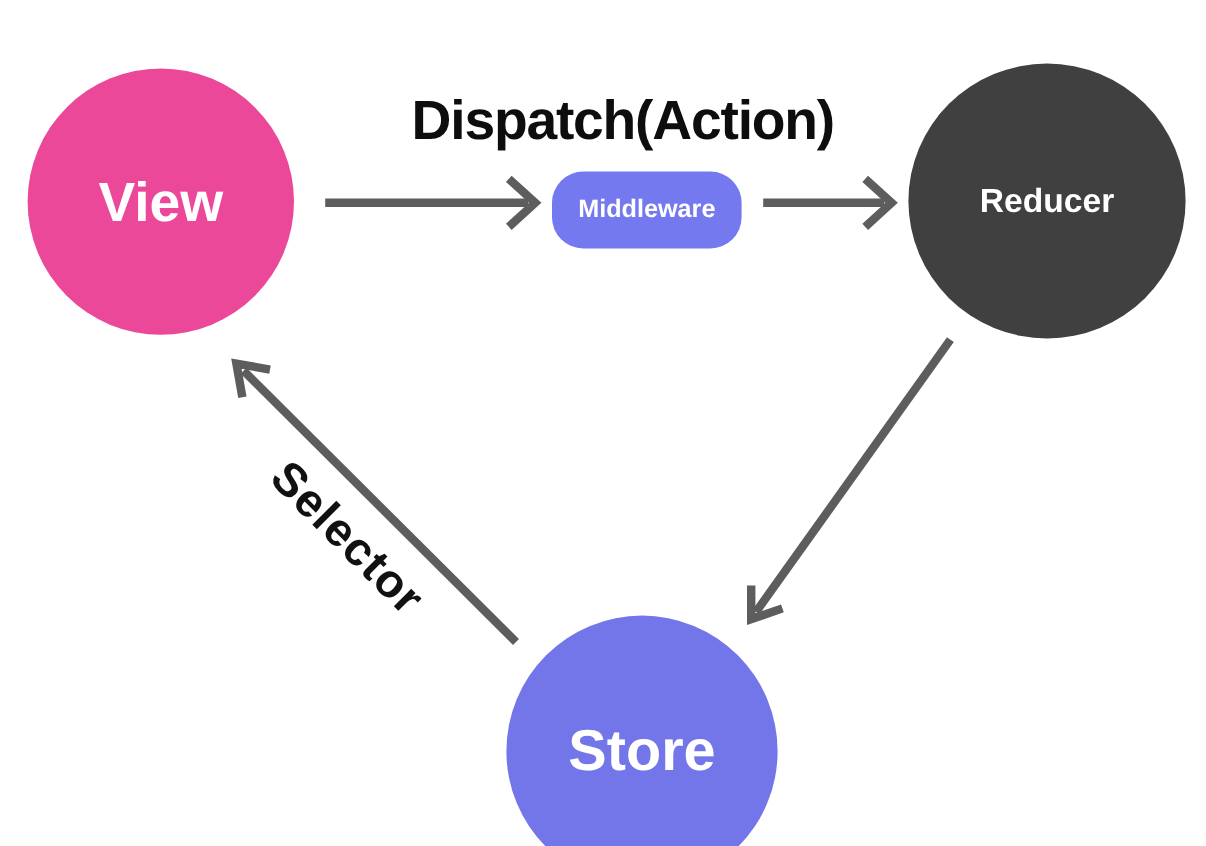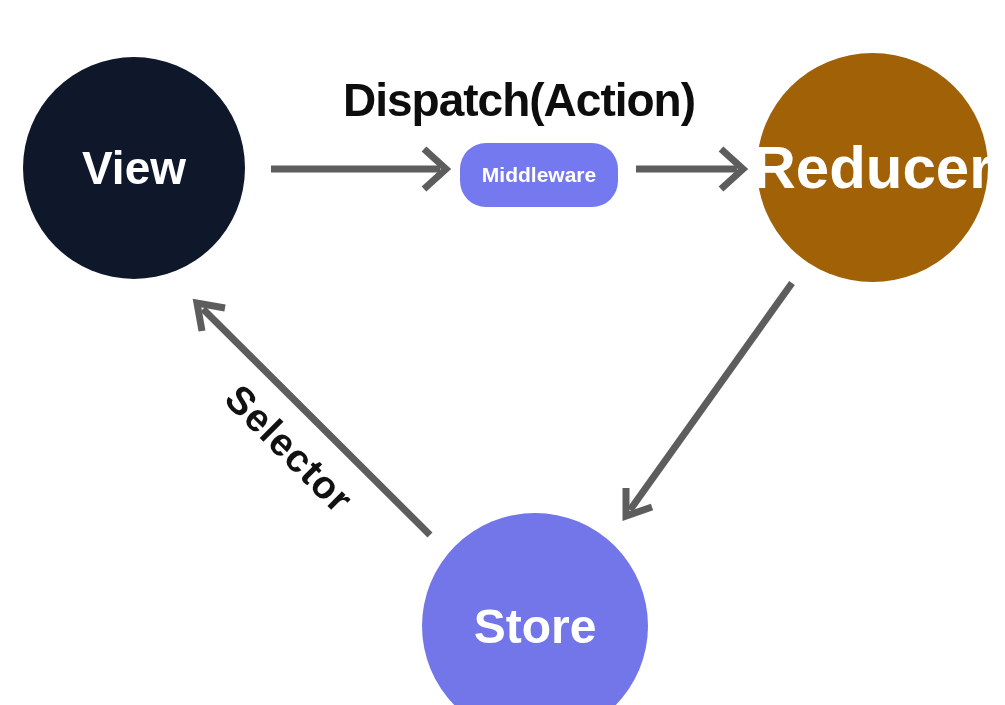--- a/index.html
+++ b/index.html
@@ -35,28 +35,28 @@
     border-radius: 50%;
     display: flex;
     align-items: center;
     justify-content: center;
     color: #ffffff;
     font-weight: bold;
   }
   .node-view {
     left: 23px; top: 12px;
     width: 222px; height: 222px;
-    background: #0f172a;
+    background: #ec4899;
     font-size: 46px;
   }
   .node-reducer {
     left: 757px; top: 8px;
     width: 231px; height: 229px;
-    background: #a16207;
-    font-size: 60px;
+    background: #404040;
+    font-size: 28px;
     text-align: center;
   }
   .node-store {
     left: 422px; top: 468px;
     width: 226px; height: 226px;
     background: #7276e8;
     font-size: 48px;
   }
   .title {
     position: absolute;

